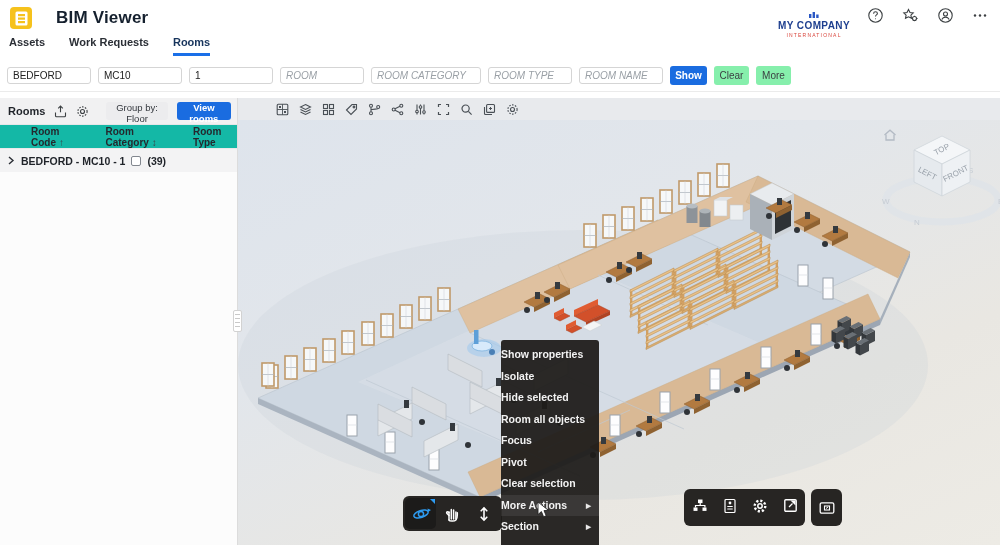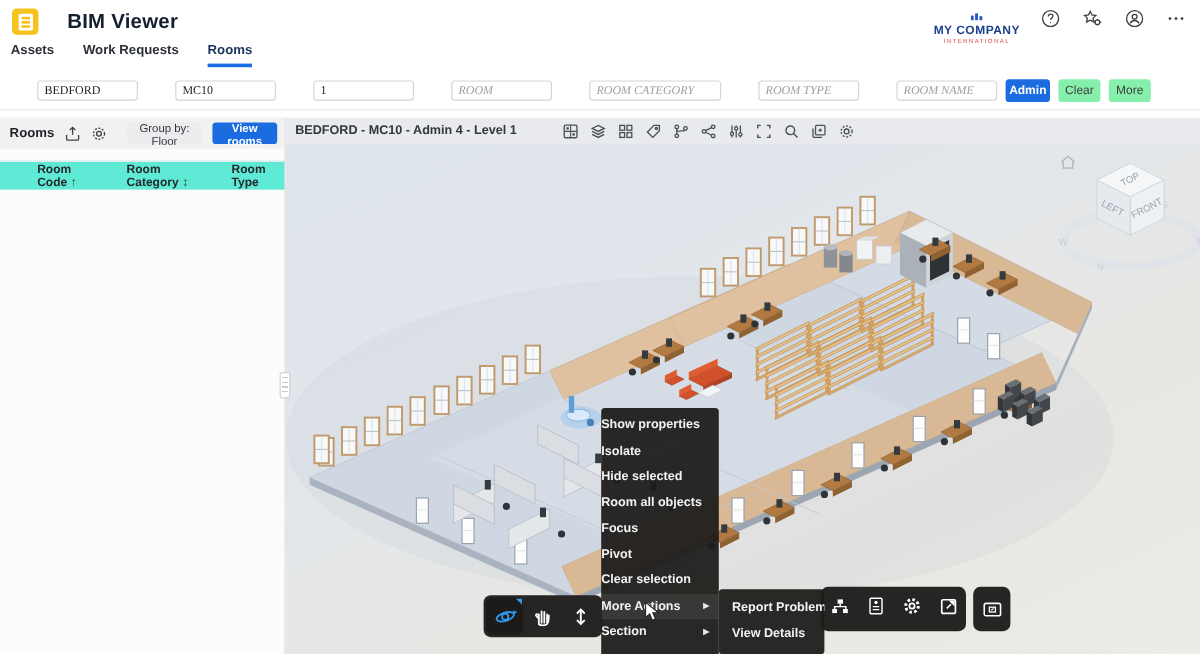--- a/index.html
+++ b/index.html
@@ -16,38 +16,38 @@
   .hdr-icons { position:absolute; right:12px; top:8px; display:flex; gap:19px; align-items:center; }
   .hdr-icons svg { display:block; }
 
   
   .tabs { height:24px; display:flex; gap:24px; padding-left:9px; align-items:flex-start; background:#fff; }
   .tab { font-size:11px; font-weight:bold; color:#2b2f36; padding-bottom:5px; cursor:default; }
   .tab.active { color:#17345c; border-bottom:3px solid #1a6fe8; }
 
   
   .filters { height:32px; display:flex; align-items:center; gap:7px; padding-left:7px; border-bottom:1px solid #ebebeb; background:#fff; }
-  .filters input { height:17px; border:1px solid #d5d5d5; border-radius:3px; font-size:10px; padding:0 5px; color:#222; font-family:Liberation Serif, serif;margin-left:24px; }
+  .filters input { height:17px; border:1px solid #d5d5d5; border-radius:3px; font-size:10px; padding:0 5px; color:#222; font-family:Liberation Sans, sans-serif; }
   .filters input::placeholder { font-style:italic; color:#9aa0a6; }
   .f-sm { width:84px; } .f-md { width:110px; }
   .btn { height:19px; border:none; border-radius:3px; font-size:10px; font-family:"Liberation Sans",sans-serif; cursor:default; }
   .btn-show { width:37px; background:#1a6ce0; color:#fff; font-weight:bold; }
   .btn-gray { width:35px; background:#86efac; color:#3c4043; }
 
   
   .main { display:flex; height:447px; margin-top:6px; }
 
   
   .side { width:238px; position:relative; background:#fcfcfc; border-right:1px solid #dcdcdc; }
   .side-bar { height:26px; background:#f1f1f2; display:flex; align-items:center; padding:0 6px 0 8px; gap:9px; }
   .side-title { font-size:11px; font-weight:bold; color:#1f2329; }
   .side-bar svg { display:block; }
   .gb-btn { height:18px; padding:0 7px; background:#ececee; border:none; border-radius:3px; font-size:9.5px; color:#33373d; font-family:"Liberation Sans",sans-serif; margin-left:8px; }
   .vr-btn { height:18px; padding:0 8px; background:#1a6ce0; border:none; border-radius:3px; font-size:9.5px; font-weight:bold; color:#fff; font-family:"Liberation Sans",sans-serif; }
-  .cols { height:24px; background:#5eead4; display:flex; align-items:center; font-size:10px; font-weight:bold; color:#24282e; border-top:1px solid #e6e6e8;margin-top:10px; }
+  .cols { height:24px; background:#14b8a6; display:flex; align-items:center; font-size:10px; font-weight:bold; color:#24282e; border-top:1px solid #e6e6e8; }
   .col1 { margin-left:31px; } .col2 { margin-left:22px; } .col3 { margin-left:20px; }
   .sort { font-weight:normal; margin-left:3px; color:#3a3f45; }
   .treerow { height:24px; background:#f3f3f4; display:flex; align-items:center; padding-left:7px; gap:6px; border-top:1px solid #e9e9ea; }
   .chev { display:block; }
   .tree-label { font-size:10.5px; font-weight:bold; color:#1f2329; }
   .cbx { width:10px; height:10px; border:1px solid #82878f; border-radius:2px; background:#fff; }
   .tree-count { font-size:10.5px; font-weight:bold; color:#1f2329; }
   .grip { position:absolute; right:-5px; top:212px; width:9px; height:22px; background:#fff; border:1px solid #d2d2d2; border-radius:2px; z-index:6;
           background-image:repeating-linear-gradient(#c9c9c9 0 1px, transparent 1px 4px); background-size:5px 14px; background-position:center; background-repeat:no-repeat; }
 
@@ -145,21 +145,21 @@
 </div>
 
 <div class="filters">
   <input class="f-sm" value="BEDFORD" style="">
   <input class="f-sm" value="MC10" style="">
   <input class="f-sm" value="1" style="">
   <input class="f-sm" placeholder="ROOM" style="">
   <input class="f-md" placeholder="ROOM CATEGORY" style="">
   <input class="f-sm" placeholder="ROOM TYPE" style="">
   <input class="f-sm" placeholder="ROOM NAME" style="">
-  <button class="btn btn-show">Admin</button>
+  <button class="btn btn-show">Show</button>
   <button class="btn btn-gray">Clear</button>
   <button class="btn btn-gray">More</button>
 </div>
 
 <div class="main">
 
   <div class="side">
     <div class="side-bar">
       <span class="side-title">Rooms</span>
       <span>
@@ -175,26 +175,33 @@
           </svg>
         </span>
       <button class="gb-btn">Group by: Floor</button>
       <button class="vr-btn">View rooms</button>
     </div>
     <div class="cols">
       <span class="col1"><span>Room Code</span><span class="sort">↑</span></span>
       <span class="col2"><span>Room Category</span><span class="sort">↕</span></span>
       <span class="col3"><span>Room Type</span></span>
     </div>
+    <div class="treerow">
+      <svg class="chev" width="8" height="9" viewBox="0 0 8 9" fill="none" stroke="#2b2f36" stroke-width="1.4">
+          <path d="M2 1l4 3.5L2 8"></path>
+        </svg>
+      <span class="tree-label">BEDFORD - MC10 - 1</span>
+      <span class="cbx"></span>
+      <span class="tree-count">(39)</span>
+    </div>
     <div class="grip"></div>
   </div>
 
   <div class="viewer">
     <div class="vbar">
-      <span class="vtitle">BEDFORD - MC10 - Admin 4 - Level 1</span>
       <span class="vicons">
         <span>
             <svg width="13" height="13" viewBox="0 0 13 13" fill="none" stroke="#4a5056" stroke-width="1.1">
               <rect x="1.2" y="1.2" width="10.6" height="10.6" rx="1"></rect>
               <path d="M1.2 6.5h10.6M6.5 1.2v10.6" stroke-width="0.9"></path>
               <rect x="3" y="3" width="2" height="2" fill="#4a5056" stroke="none"></rect>
               <rect x="8" y="8" width="2" height="2" fill="#4a5056" stroke="none"></rect>
             </svg>
           </span>
         <span>
@@ -517,24 +524,20 @@
         <div class="mi">Isolate</div>
         <div class="mi">Hide selected</div>
         <div class="mi">Room all objects</div>
         <div class="mi">Focus</div>
         <div class="mi">Pivot</div>
         <div class="mi">Clear selection</div>
         <div class="mi hov"><span>More Actions</span><span class="arr">▶</span></div>
         <div class="mi"><span>Section</span><span class="arr">▶</span></div>
       </div>
 
-      <div class="smenu">
-        <div class="mi">Report Problem</div>
-        <div class="mi">View Details</div>
-      </div>
 
       <div class="rtoolbar">
         <span><svg width="16" height="15" viewBox="0 0 16 15">
               <rect x="6" y="1.5" width="4.5" height="3.6" fill="#fff"></rect>
               <rect x="1.5" y="9.5" width="4" height="3.4" fill="#fff"></rect>
               <rect x="10.5" y="9.5" width="4" height="3.4" fill="#fff"></rect>
               <path d="M8.2 5.1v2.4M3.5 9.5V7.5h9.4v2" stroke="#fff" stroke-width="1.2" fill="none"></path>
             </svg></span>
         <span><svg width="14" height="16" viewBox="0 0 14 16" fill="none" stroke="#fff" stroke-width="1.2">
               <rect x="2" y="1.5" width="10" height="13" rx="1"></rect>

